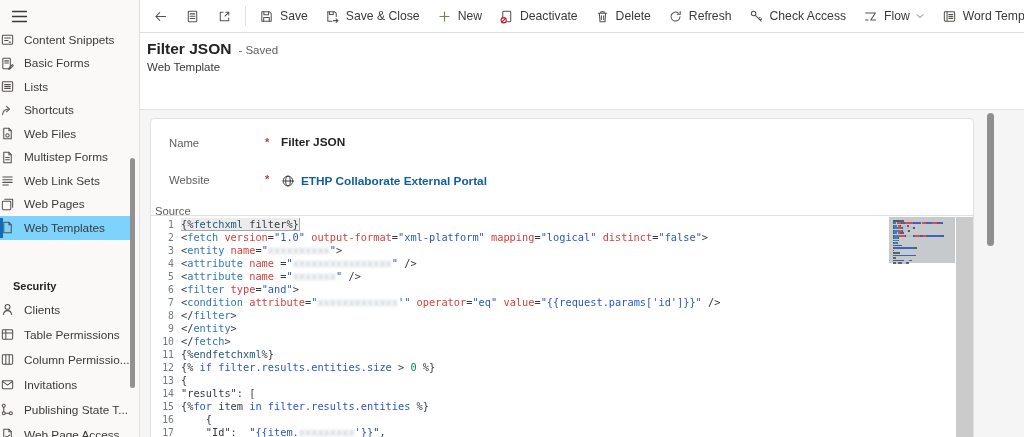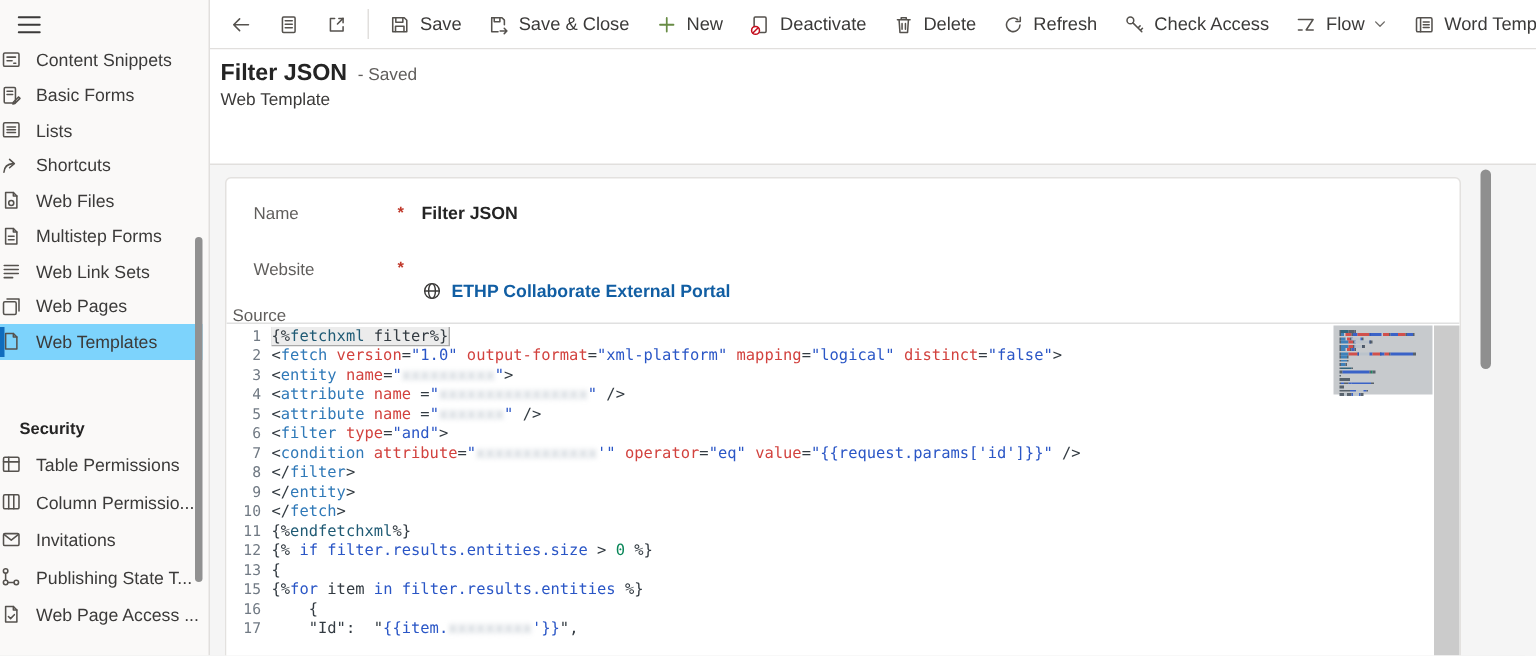--- a/index.html
+++ b/index.html
@@ -176,20 +176,29 @@
               <path d="M9.5 2.5V5H12"></path>
             </svg>
           </span>
           <span>Web Templates</span>
         </div>
       </nav>
     <div class="nav nav2" style="top:263px">
       <div class="sec-label">Security</div>
       <div>
 
+      <div class="nav-item">
+            <span class="ic">
+              <svg viewBox="0 0 16 16" width="15" height="15" fill="none" stroke="#55524e" stroke-width="1.1" stroke-linecap="round" stroke-linejoin="round">
+                <circle cx="8" cy="5.2" r="2.6"></circle>
+                <path d="M3.6 13.4c.5-2.9 2.3-4.2 4.4-4.2s3.9 1.3 4.4 4.2"></path>
+              </svg>
+            </span>
+            <span>Clients</span>
+          </div>
           <div class="nav-item">
             <span class="ic">
               <svg viewBox="0 0 16 16" width="15" height="15" fill="none" stroke="#55524e" stroke-width="1.1" stroke-linecap="round" stroke-linejoin="round">
                 <rect x="2.5" y="3" width="11" height="10" rx="1"></rect>
                 <path d="M2.5 6.3h11M6.2 3v10"></path>
               </svg>
             </span>
             <span>Table Permissions</span>
           </div>
           <div class="nav-item">
@@ -375,21 +384,21 @@
 
   <div class="content">
     <div class="card">
 
       <span class="f-label" style="top:18px">Name</span>
       <span class="f-star" style="top:17px">*</span>
       <span class="f-value" style="top:16px">Filter JSON</span>
 
       <span class="f-label" style="top:55px">Website</span>
       <span class="f-star" style="top:54px">*</span>
-      <span class="website-link" style="top:68px">
+      <span class="website-link" style="top:55px">
         <span class="ic">
             <svg viewBox="0 0 16 16" width="14" height="14" fill="none" stroke="#3b3a39" stroke-width="1.1" stroke-linecap="round" stroke-linejoin="round">
               <circle cx="8" cy="8" r="5.6"></circle>
               <ellipse cx="8" cy="8" rx="2.6" ry="5.6"></ellipse>
               <path d="M2.4 8h11.2"></path>
             </svg>
           </span>
         <span class="txt">ETHP Collaborate External Portal</span>
       </span>
 
@@ -403,20 +412,21 @@
             <div class="cl"><span class="ln">4</span><span class="lt"><span class="tok-d">&lt;</span><span class="tok-tg">attribute</span><span class="tok-d"> </span><span class="tok-at">name</span><span class="tok-d"> =</span><span class="tok-st">"</span><span class="tok-bl">xxxxxxxxxxxxxxxx</span><span class="tok-st">"</span><span class="tok-d"> /&gt;</span></span></div>
             <div class="cl"><span class="ln">5</span><span class="lt"><span class="tok-d">&lt;</span><span class="tok-tg">attribute</span><span class="tok-d"> </span><span class="tok-at">name</span><span class="tok-d"> =</span><span class="tok-st">"</span><span class="tok-bl">xxxxxxx</span><span class="tok-st">"</span><span class="tok-d"> /&gt;</span></span></div>
             <div class="cl"><span class="ln">6</span><span class="lt"><span class="tok-d">&lt;</span><span class="tok-tg">filter</span><span class="tok-d"> </span><span class="tok-at">type</span><span class="tok-d">=</span><span class="tok-st">"and"</span><span class="tok-d">&gt;</span></span></div>
             <div class="cl"><span class="ln">7</span><span class="lt"><span class="tok-d">&lt;</span><span class="tok-tg">condition</span><span class="tok-d"> </span><span class="tok-at">attribute</span><span class="tok-d">=</span><span class="tok-st">"</span><span class="tok-bl">xxxxxxxxxxxxx</span><span class="tok-st">'"</span><span class="tok-d"> </span><span class="tok-at">operator</span><span class="tok-d">=</span><span class="tok-st">"eq"</span><span class="tok-d"> </span><span class="tok-at">value</span><span class="tok-d">=</span><span class="tok-st">"{{request.params['id']}}"</span><span class="tok-d"> /&gt;</span></span></div>
             <div class="cl"><span class="ln">8</span><span class="lt"><span class="tok-d">&lt;/</span><span class="tok-tg">filter</span><span class="tok-d">&gt;</span></span></div>
             <div class="cl"><span class="ln">9</span><span class="lt"><span class="tok-d">&lt;/</span><span class="tok-tg">entity</span><span class="tok-d">&gt;</span></span></div>
             <div class="cl"><span class="ln">10</span><span class="lt"><span class="tok-d">&lt;/</span><span class="tok-tg">fetch</span><span class="tok-d">&gt;</span></span></div>
             <div class="cl"><span class="ln">11</span><span class="lt"><span class="tok-d">{%</span><span class="tok-lq">endfetchxml</span><span class="tok-d">%}</span></span></div>
             <div class="cl"><span class="ln">12</span><span class="lt"><span class="tok-d">{% </span><span class="tok-kw">if</span><span class="tok-d"> </span><span class="tok-kw">filter.results.entities.size</span><span class="tok-d"> &gt; </span><span class="tok-nm">0</span><span class="tok-d"> %}</span></span></div>
             <div class="cl"><span class="ln">13</span><span class="lt"><span class="tok-d">{</span></span></div>
+            <div class="cl"><span class="ln">14</span><span class="lt"><span class="tok-d">"results": [</span></span></div>
             <div class="cl"><span class="ln">15</span><span class="lt"><span class="tok-d">{%</span><span class="tok-kw">for</span><span class="tok-d"> item </span><span class="tok-kw">in</span><span class="tok-d"> </span><span class="tok-kw">filter.results.entities</span><span class="tok-d"> %}</span></span></div>
             <div class="cl"><span class="ln">16</span><span class="lt"><span class="tok-d">    {</span></span></div>
             <div class="cl"><span class="ln">17</span><span class="lt"><span class="tok-d">    "Id":  "</span><span class="tok-kw">{{item.</span><span class="tok-bl">xxxxxxxxx</span><span class="tok-kw">'}}</span><span class="tok-d">",</span></span></div>
           </div>
         <div class="minimap">
           <div class="mslider"></div>
           <div class="mlines" id="mini-lines">
               <div class="mrow">
                 <span style="width: 1.16px; background: rgb(74, 85, 96);"></span>
                 <span style="width: 4.64px; background: rgb(31, 90, 116);"></span>

